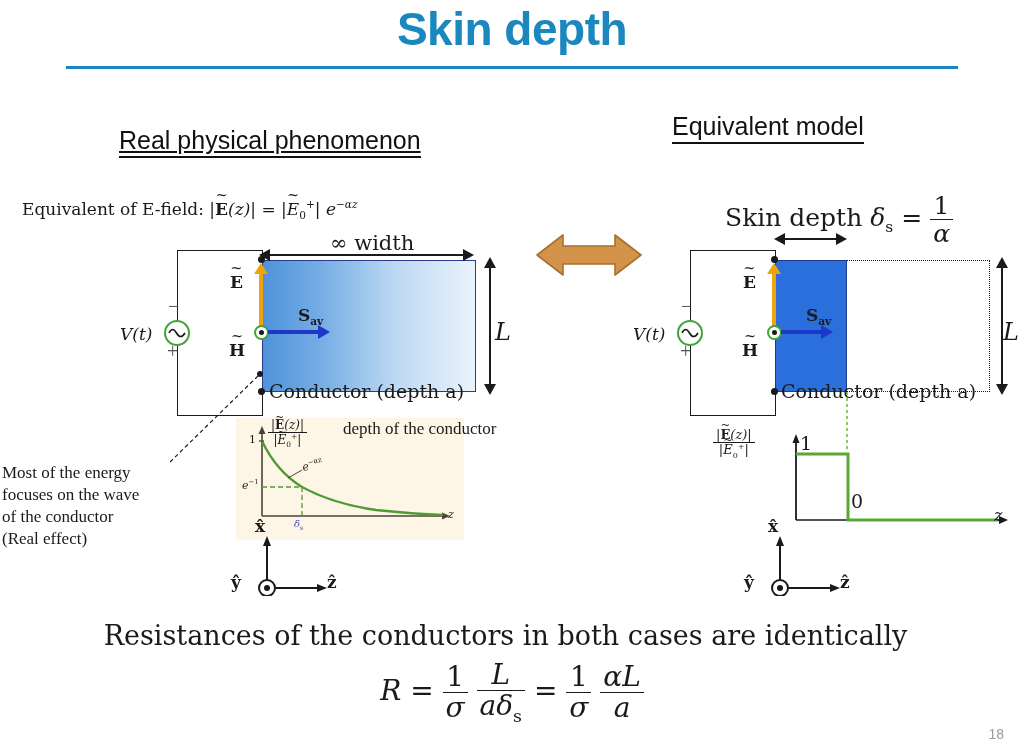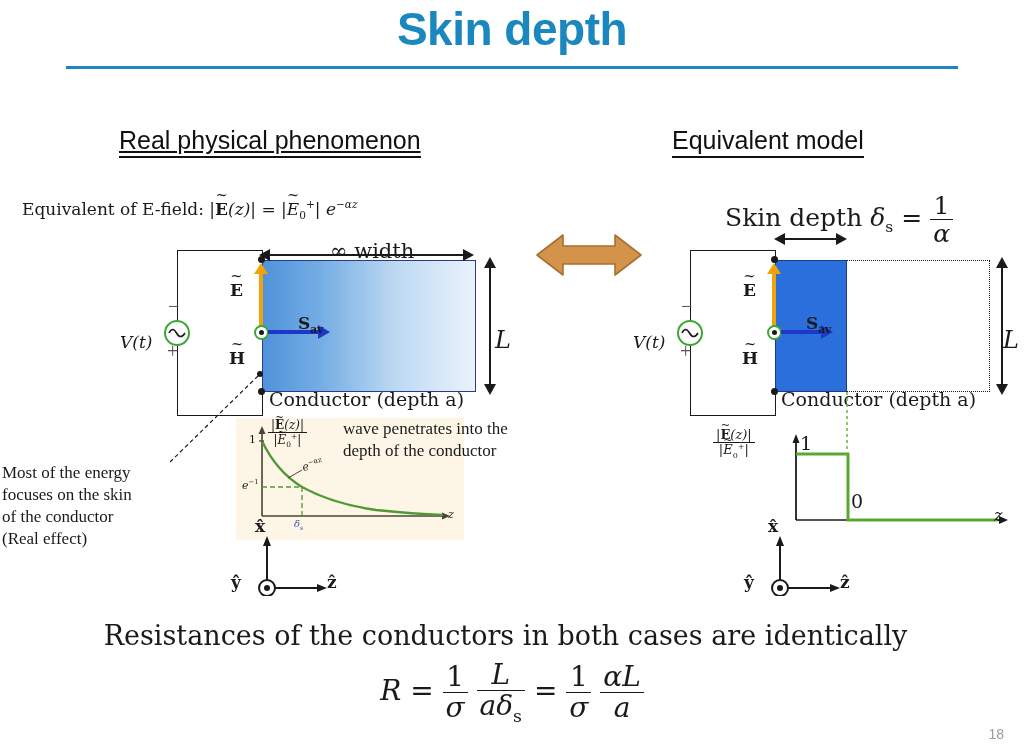--- a/index.html
+++ b/index.html
@@ -33,21 +33,21 @@
   
   .section-heading {
     font-family: "Liberation Sans", sans-serif;
     font-size: 25px;
     color: #111;
     border-bottom: 2px solid #111;
     padding-bottom: 1px;
     white-space: nowrap;
   }
   #heading-left  { left: 119px; top: 126px; text-decoration: underline; }
-  #heading-right { left: 672px; top: 126px; }
+  #heading-right { left: 672px; top: 112px; }
 
   
   .math { font-family: "DejaVu Serif", "Liberation Serif", serif; font-style: normal; }
   .mi { font-style: italic; }
   .tilde-over { position: relative; display: inline-block; }
   .tilde-over::after {
     content: "~";
     position: absolute;
     left: 50%; transform: translateX(-50%);
     top: -0.72em;
@@ -116,21 +116,21 @@
     content: ""; width: 5px; height: 5px; border-radius: 50%;
     background: #1a1a1a;
   }
   .s-arrow-line { height: 4px; background: #1f37c8; }
   .s-arrow-head {
     width: 0; height: 0;
     border-top: 7px solid transparent;
     border-bottom: 7px solid transparent;
     border-left: 12px solid #1f37c8;
   }
-  .lbl { font-size: 17px; white-space: nowrap; margin-top: 8px; }
+  .lbl { font-size: 17px; white-space: nowrap; }
   .lbl-bold { font-weight: bold; }
 
   
   .measure-h { height: 1.6px; background: #1a1a1a; }
   .mh-head-l, .mh-head-r {
     width: 0; height: 0;
     border-top: 6px solid transparent;
     border-bottom: 6px solid transparent;
   }
   .mh-head-l { border-right: 11px solid #1a1a1a; }
@@ -364,27 +364,26 @@
     </span>
   </div>
   <div class="abs math" style="left:13px; top:15px; font-size:11px;">1</div>
   <div class="abs math" style="left:6px; top:60px; font-size:11px;"><span class="mi">e</span><sup>−1</sup></div>
   <div class="abs math" style="left:58px; top:100px; font-size:10px; color:#4a4ab8;"><span class="mi">δ</span><sub>s</sub></div>
   <div class="abs math" style="left:66px; top:40px; font-size:11px; transform:rotate(-14deg);"><span class="mi">e</span><sup>−αz</sup></div>
   <div class="abs math mi" style="left:212px; top:90px; font-size:11px;">z</div>
 </div>
 
 <div class="abs" id="callout-em">
-  <div>wave penetrates into the</div>
   <div>depth of the conductor</div>
 </div>
 
 <div class="abs" id="callout-left">
   <div>Most of the energy</div>
-  <div>focuses on the skin</div>
+  <div>focuses on the wave</div>
   <div>of the conductor</div>
   <div>(Real effect)</div>
 </div>
 
 <div class="abs" id="step-chart" style="left:782px; top:428px; width:242px; height:110px;">
   <svg width="242" height="110" viewBox="0 0 242 110" aria-hidden="true">
 
     <line x1="14" y1="14" x2="14" y2="92" stroke="#1a1a1a" stroke-width="1.8"></line>
     <polygon points="14,6 10.5,15 17.5,15" fill="#1a1a1a"></polygon>
 

